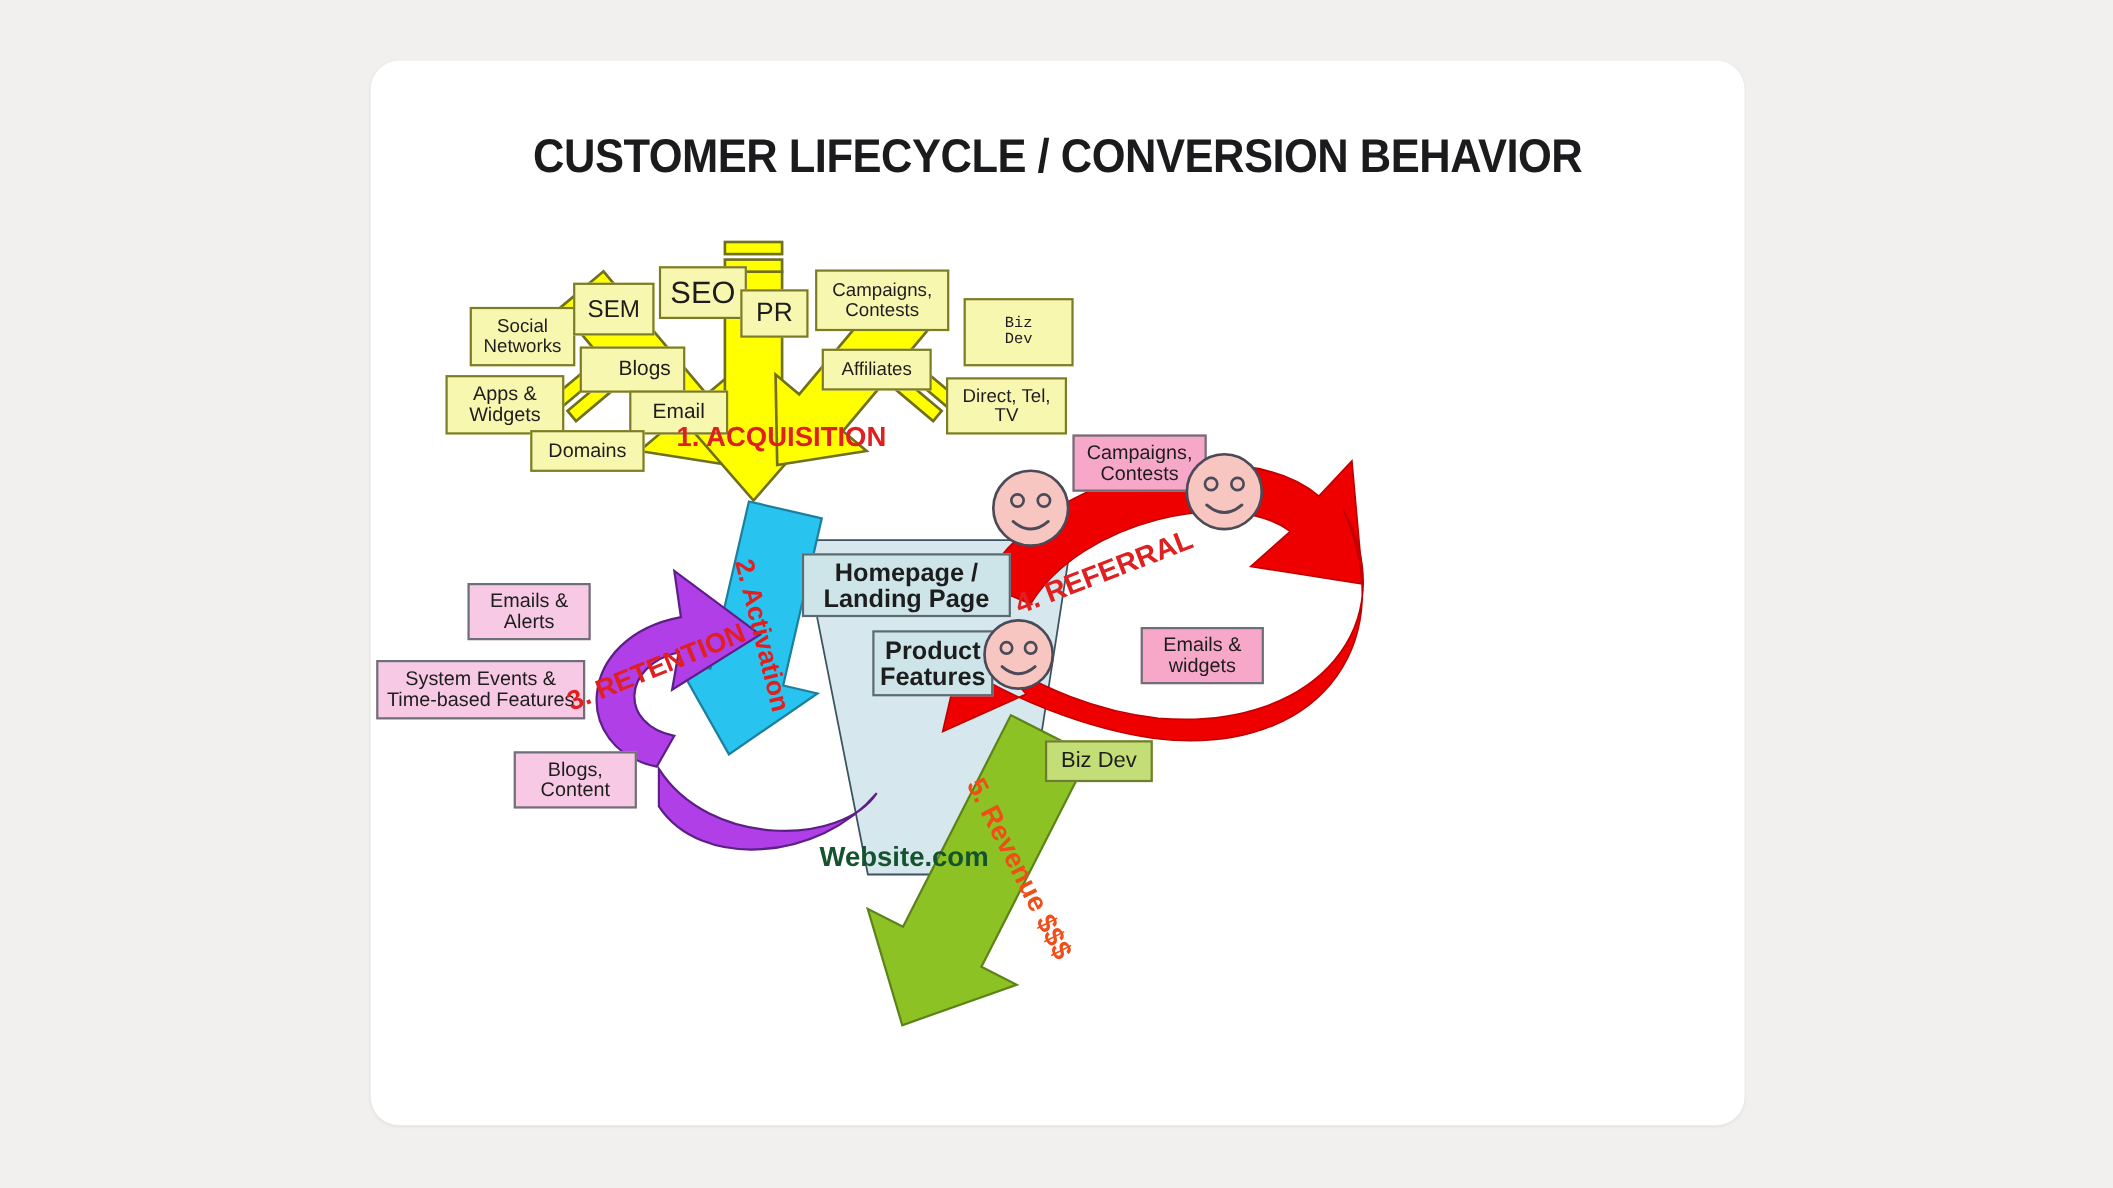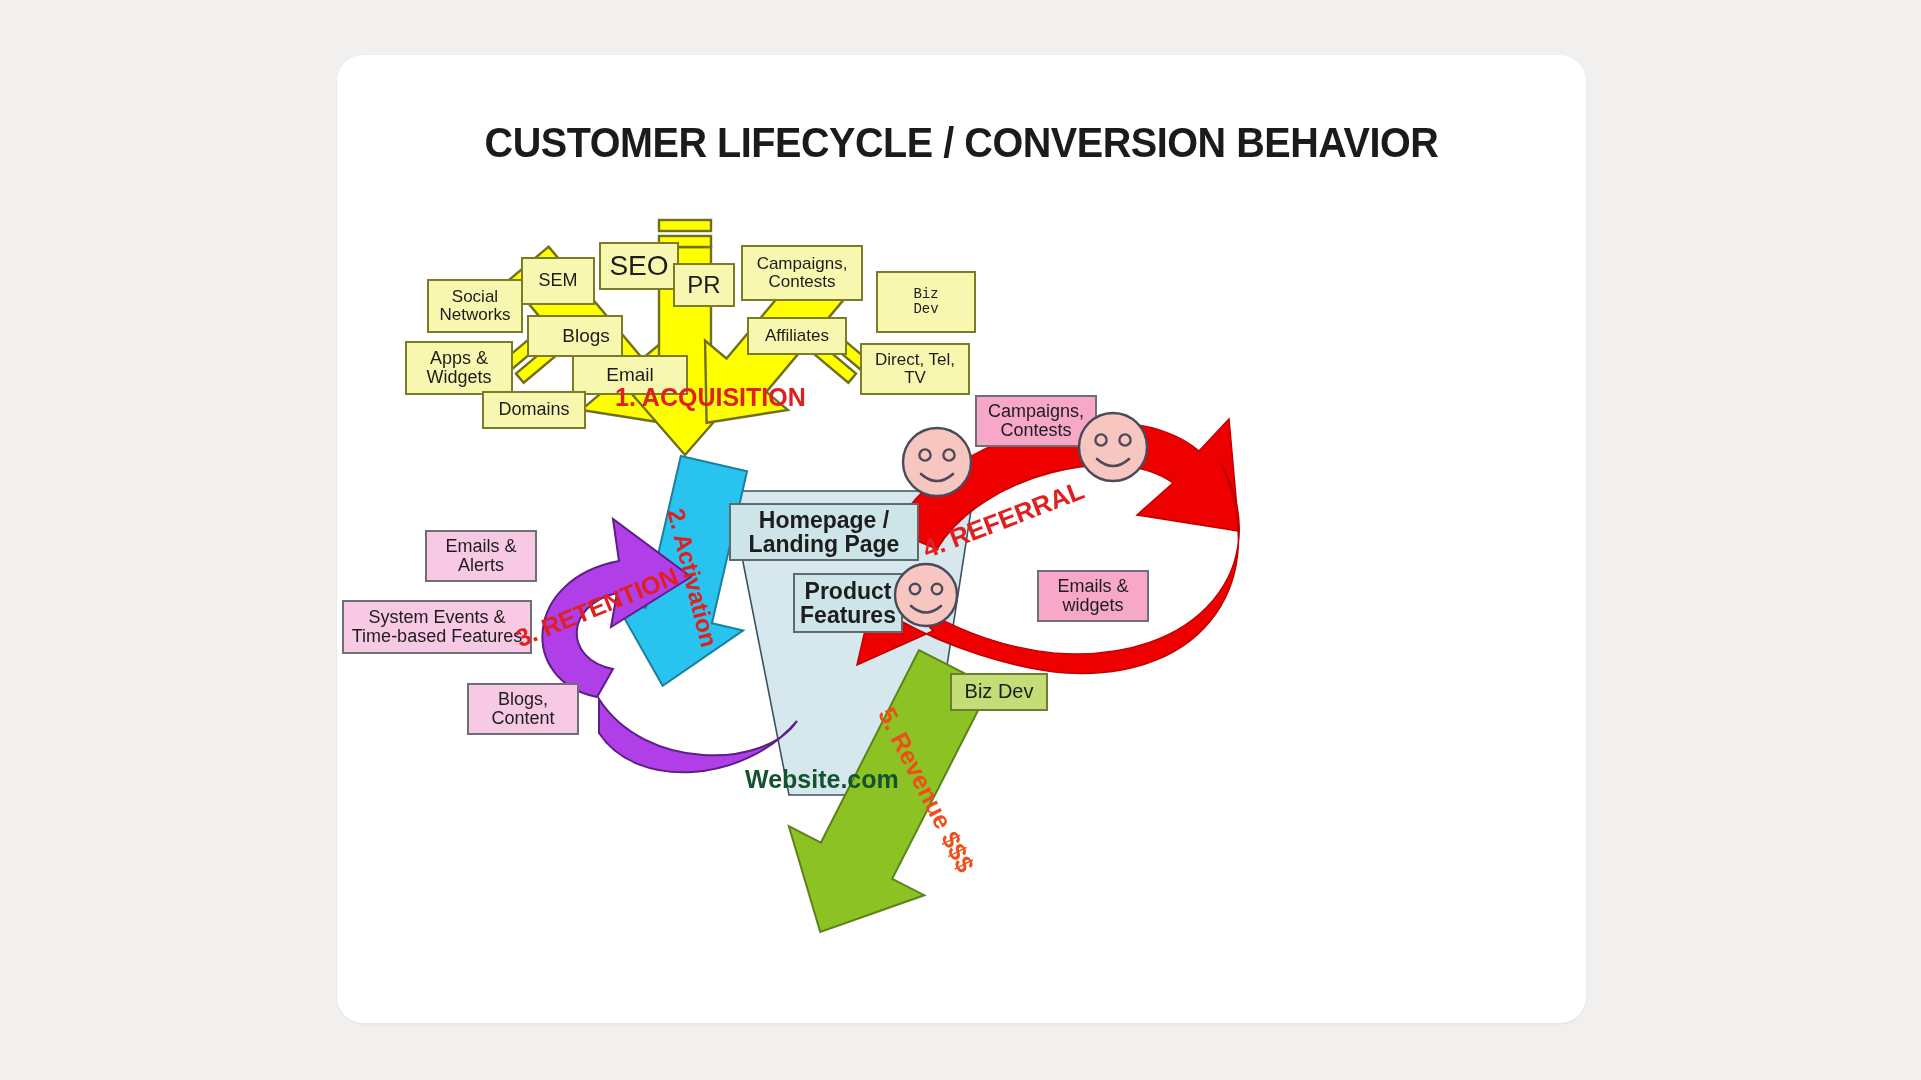--- a/index.html
+++ b/index.html
@@ -149,40 +149,40 @@
         <circle r="31" fill="#f7c6c1" stroke="#4a4a58" stroke-width="2.4"></circle>
         <circle cx="-11" cy="-6" r="5.2" fill="none" stroke="#4a4a58" stroke-width="2.4"></circle>
         <circle cx="11" cy="-6" r="5.2" fill="none" stroke="#4a4a58" stroke-width="2.4"></circle>
         <path d="M -15 11 Q 0 24 15 11" fill="none" stroke="#4a4a58" stroke-width="2.6" stroke-linecap="round"></path>
       </g>
     </svg>
 
     <div class="box yl" style="left:90px;top:84px;width:96px;height:54px;font-size:17px;">Social
 Networks</div>
 
-    <div class="box yl" style="left:184px;top:62px;width:74px;height:48px;font-size:18px;">SEM</div>
+    <div class="box yl" style="left:184px;top:62px;width:74px;height:48px;font-size:22px;">SEM</div>
 
     <div class="box yl" style="left:262px;top:47px;width:80px;height:48px;font-size:28px;">SEO</div>
 
     <div class="box yl" style="left:336px;top:68px;width:62px;height:44px;font-size:24px;">PR</div>
 
     <div class="box yl" style="left:404px;top:50px;width:122px;height:56px;font-size:17px;">Campaigns,
 Contests</div>
 
     <div class="box yl" style="left:539px;top:76px;width:100px;height:62px;font-size:14px;font-family:Liberation Mono, monospace;">Biz
 Dev</div>
 
     <div class="box yl" style="left:190px;top:120px;width:96px;height:42px;font-size:19px;padding-left:22px;">Blogs</div>
 
     <div class="box yl" style="left:410px;top:122px;width:100px;height:38px;font-size:17px;">Affiliates</div>
 
     <div class="box yl" style="left:68px;top:146px;width:108px;height:54px;font-size:18px;">Apps &amp;
 Widgets</div>
 
-    <div class="box yl" style="left:235px;top:160px;width:116px;height:40px;font-size:19px;">Email</div>
+    <div class="box yl" style="left:235px;top:160px;width:90px;height:40px;font-size:19px;">Email</div>
 
     <div class="box yl" style="left:523px;top:148px;width:110px;height:52px;font-size:17px;">Direct, Tel,
 TV</div>
 
     <div class="box yl" style="left:145px;top:196px;width:104px;height:38px;font-size:18px;">Domains</div>
 
     <div class="box pk" style="left:88px;top:335px;width:112px;height:52px;font-size:18px;">Emails &amp;
 Alerts</div>
 
     <div class="box pk" style="left:5px;top:405px;width:190px;height:54px;font-size:18px;">System Events &amp;

